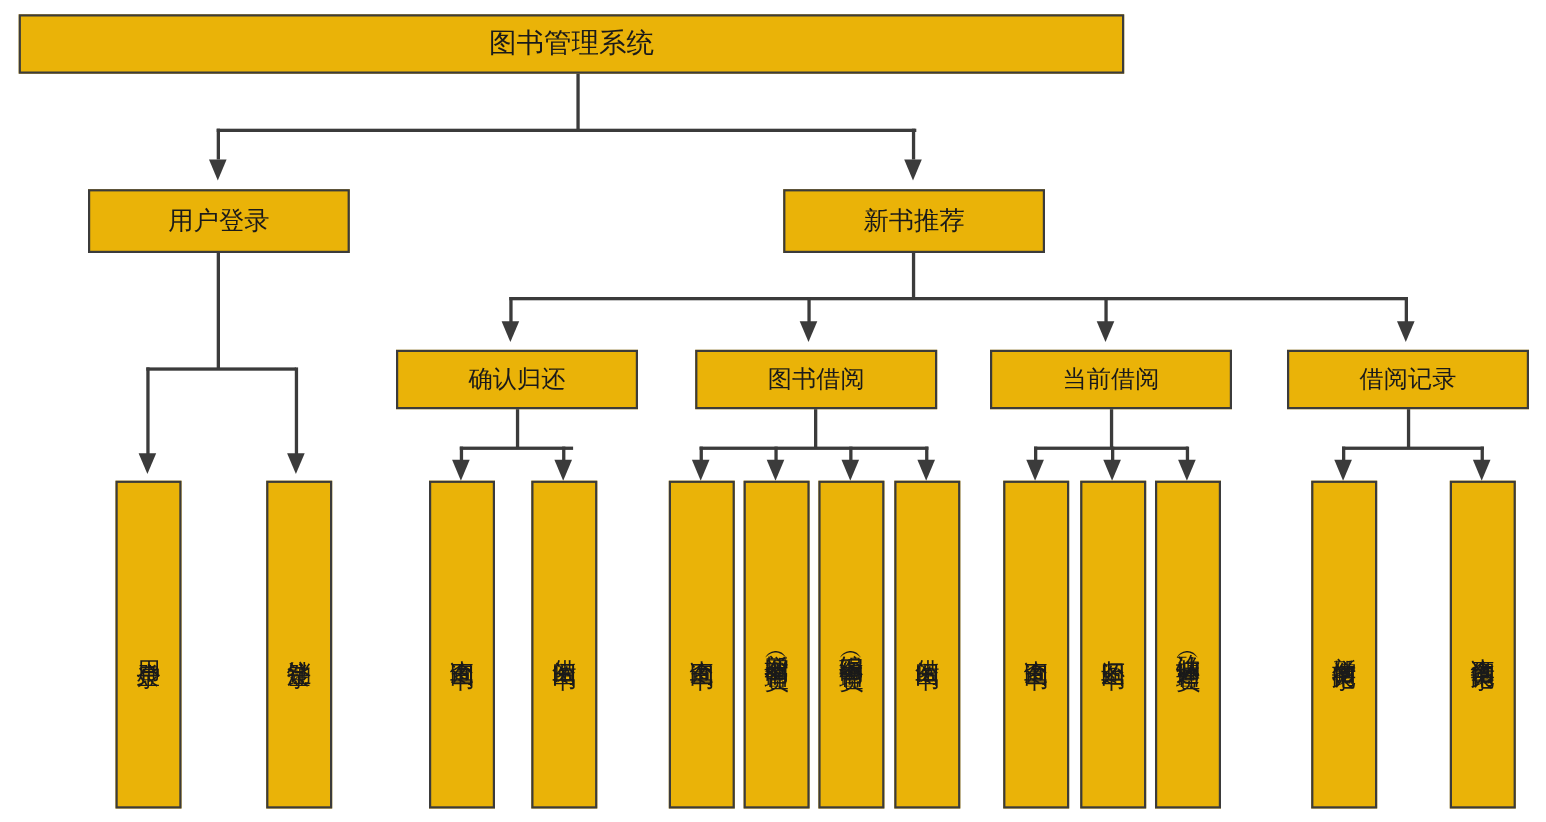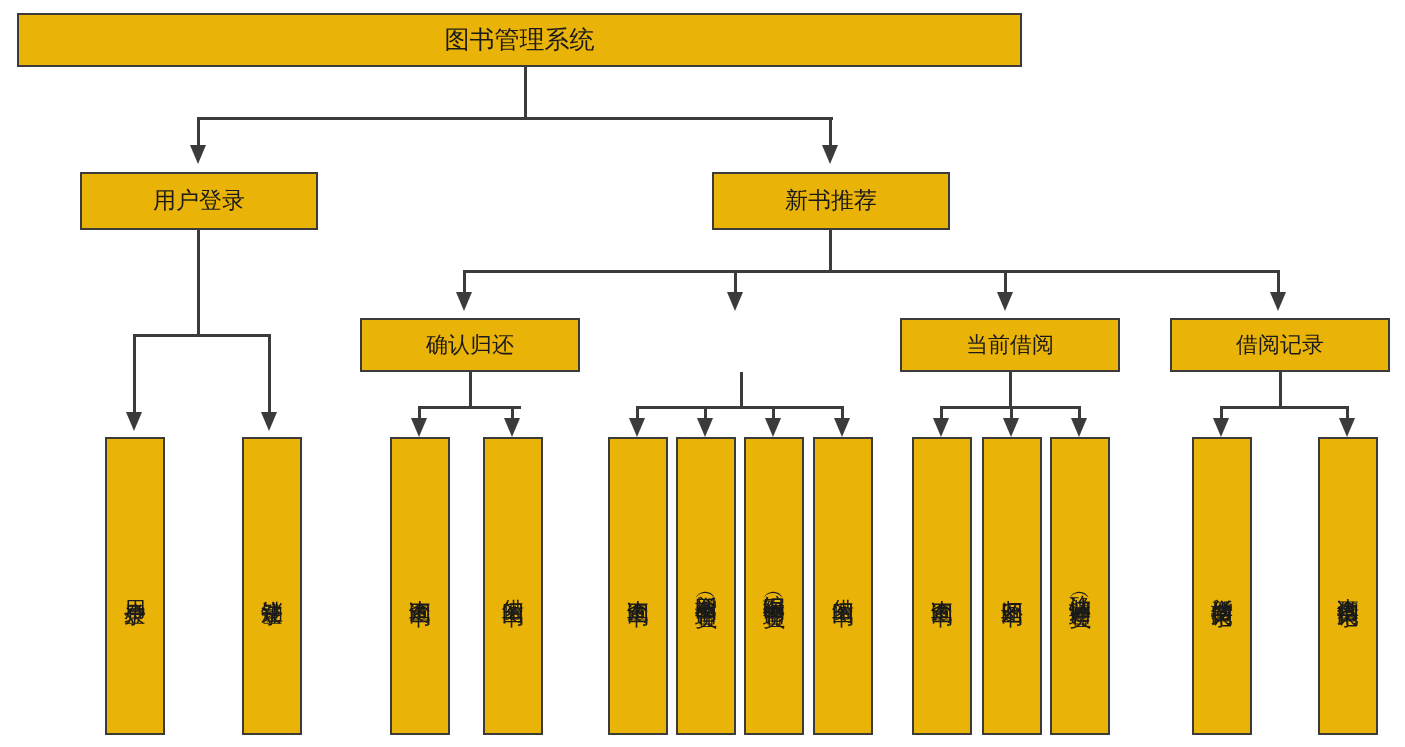--- a/index.html
+++ b/index.html
@@ -112,20 +112,23 @@
   <div class="edge v" style="left:734px; top:270px; width:3px; height:24px;"></div>
   <div class="arrow" style="left:727px; top:292px;"></div>
   <div class="edge v" style="left:1004px; top:270px; width:3px; height:24px;"></div>
   <div class="arrow" style="left:997px; top:292px;"></div>
   <div class="edge v" style="left:1277px; top:270px; width:3px; height:24px;"></div>
   <div class="arrow" style="left:1270px; top:292px;"></div>
 
   <div class="node lvl2" style="left:360px; top:318px; width:220px; height:54px;">
     <span>确认归还</span>
   </div>
+  <div class="node lvl2" style="left:632px; top:318px; width:220px; height:54px;">
+    <span>图书借阅</span>
+  </div>
   <div class="node lvl2" style="left:900px; top:318px; width:220px; height:54px;">
     <span>当前借阅</span>
   </div>
   <div class="node lvl2" style="left:1170px; top:318px; width:220px; height:54px;">
     <span>借阅记录</span>
   </div>
 
   <div class="edge v" style="left:469px; top:372px; width:3px; height:36px;"></div>
   <div class="edge h" style="left:418px; top:406px; width:103px; height:3px;"></div>
   <div class="edge v" style="left:418px; top:406px; width:3px; height:16px;"></div>

